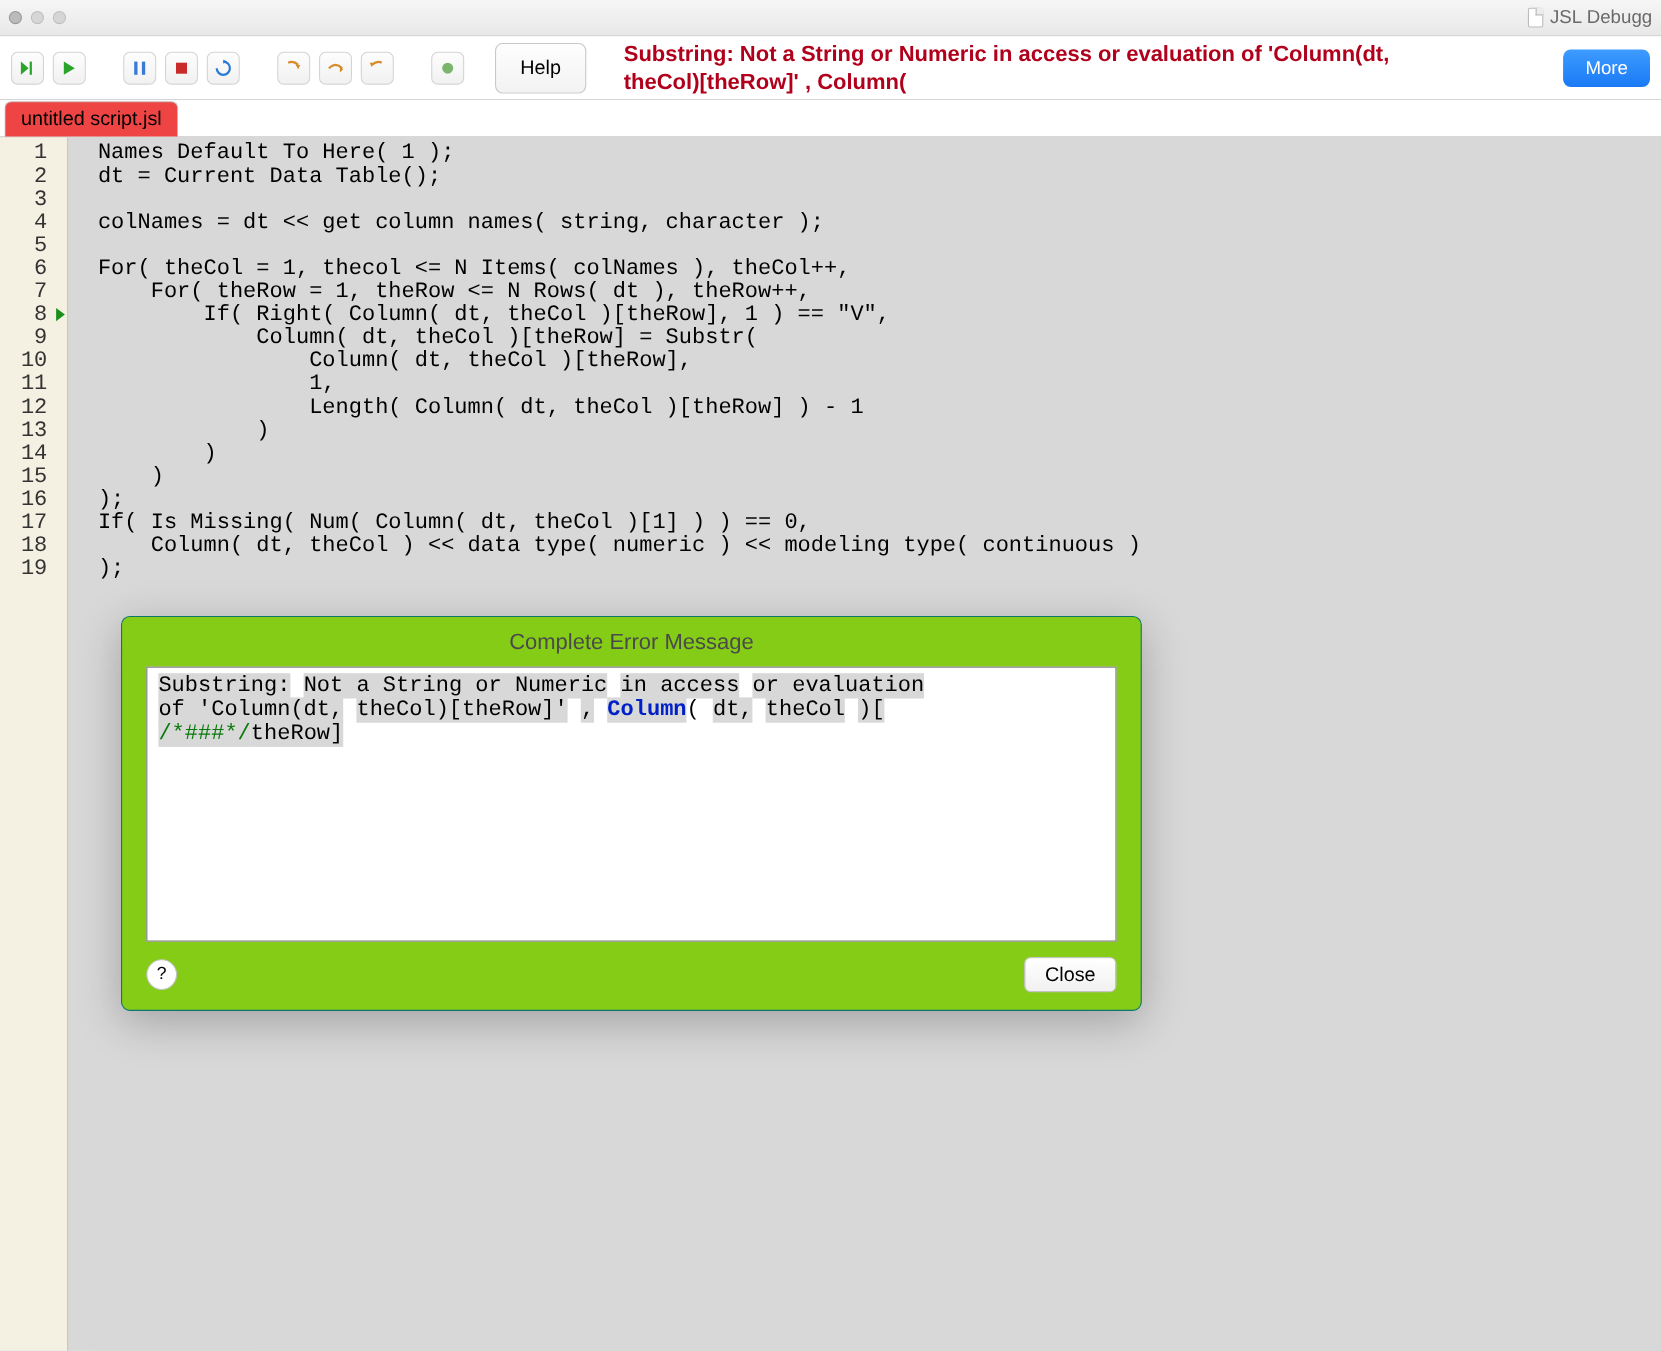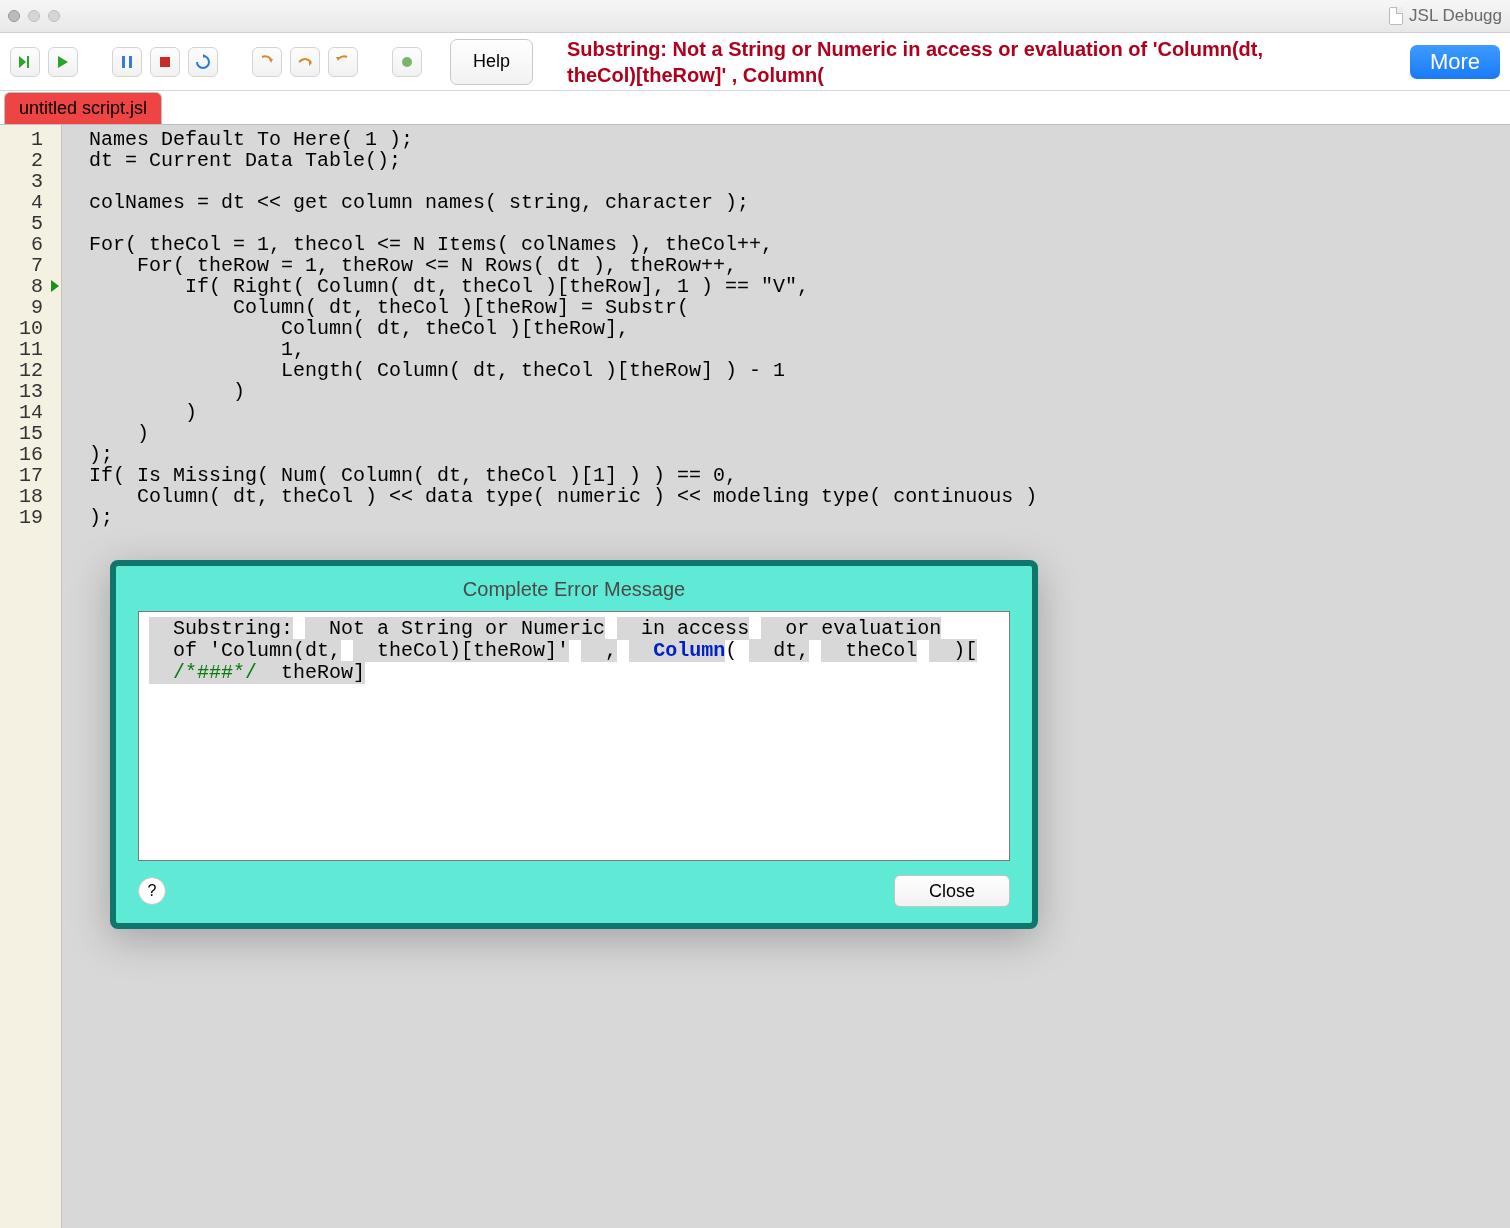--- a/index.html
+++ b/index.html
@@ -10,37 +10,37 @@
   .traffic span.close { background:#bbb; border-color:#999;}
   .titlebar .right { margin-left: auto; display:flex; align-items:center; gap:6px; color:#6a6a6a; font-size:17px;}
   .doc-icon { width:14px; height:18px; border:1px solid #bbb; border-radius:2px; position:relative; background:#fff;}
   .doc-icon::after{content:"";position:absolute;top:-1px;right:-1px;width:6px;height:6px;background:#ececec;border-left:1px solid #bbb;border-bottom:1px solid #bbb;}
   .toolbar { height: 58px; background:#fff; border-bottom:1px solid #d6d6d6; display:flex; align-items:center; padding:0 10px; gap:8px;}
   .tbtn { width:30px; height:30px; border:1px solid #d4d4d4; border-radius:6px; background:linear-gradient(#fdfdfd,#f1f1f1); display:flex; align-items:center; justify-content:center; font-size:14px;}
   .tbtn svg{width:16px;height:16px;}
   .tgap { width:18px;}
   .help-btn { height:46px; padding:0 22px; border:1px solid #c8c8c8; border-radius:7px; background:linear-gradient(#fefefe,#f2f2f2); font-size:18px; margin-left:20px;}
   .err-bar { margin-left:26px; font-size:20px; font-weight:700; color:#b1001c; line-height:1.3; max-width:700px;}
-  .more-btn { margin-left:auto; height:34px; padding:0 20px; border:none; border-radius:7px; background:linear-gradient(#3e9bff,#1a7af5); color:#fff; font-size:22px;}
+  .more-btn { margin-left:auto; height:34px; padding:0 20px; border:none; border-radius:7px; background:linear-gradient(#3e9bff,#1a7af5); color:#fff; font-size:17px;}
   .tabbar { height:34px; background:#fff; display:flex; align-items:flex-end; border-bottom:1px solid #bfbfbf;}
   .tab { height:32px; padding:0 14px; border:1px solid #bfbfbf; border-bottom:none; border-radius:6px 6px 0 0; background:#ef4444; font-size:18px; display:flex; align-items:center; margin-left:4px;}
   .editor { display:flex; height: calc(1228px - 28px - 58px - 34px); background:#d8d8d8; position:relative;}
   .gutter { width:62px; background:#f4f0e2; border-right:1px solid #c7c4b5; font-family: "Courier New", monospace; font-size:20px; color:#333; padding-top:4px;}
   .gline { height:21px; display:flex; align-items:center; justify-content:flex-end; padding-right:18px; position:relative;}
   .gline.current::after{content:"";position:absolute;right:2px;top:4px;border-left:8px solid #1a8f1a;border-top:6px solid transparent;border-bottom:6px solid transparent;}
   .code { flex:1; font-family:"Courier New", monospace; font-size:20px; color:#000; padding:4px 0 0 6px; white-space:pre; line-height:21px; background:#d8d8d8;margin-left:21px;}
-  .dialog { position:absolute; left:110px; top:435px; width:928px; background:#5eead4; border:6px solid #0f766e; border-radius:8px; box-shadow:0 10px 40px rgba(0,0,0,0.25);}
+  .dialog { position:absolute; left:110px; top:435px; width:928px; background:#84cc16; border:1px solid #0f766e; border-radius:8px; box-shadow:0 10px 40px rgba(0,0,0,0.25);}
   .dialog-title { text-align:center; font-size:20px; color:#4a4a4a; padding:12px 0 10px;}
   .dialog-body { margin:0 22px 14px; background:#fff; border:1px solid #7a7a7a; height:250px; padding:6px 10px; font-family:"Courier New", monospace; font-size:20px; line-height:22px; overflow:auto;}
-  .dialog-body .hl{background:#d8d8d8;padding-left:24px;}
+  .dialog-body .hl{background:#d8d8d8;}
   .dialog-body .kw{color:#0020c8;font-weight:bold;}
   .dialog-body .cm{color:#0a7a0a;}
   .dialog-footer { display:flex; align-items:center; padding:0 22px 16px;}
   .qbtn { width:28px;height:28px;border:1px solid #c4c4c4;border-radius:50%;background:#fff;font-size:16px;display:flex;align-items:center;justify-content:center;}
-  .close-btn { margin-left:auto; height:32px; padding:0 34px; border:1px solid #c4c4c4; border-radius:6px; background:linear-gradient(#fff,#f1f1f1); font-size:18px;}
+  .close-btn { margin-left:auto; height:32px; padding:0 18px; border:1px solid #c4c4c4; border-radius:6px; background:linear-gradient(#fff,#f1f1f1); font-size:18px;}
 </style>
 </head>
 <body>
 
 <div class="titlebar">
   <div class="traffic">
     <span class="close"></span>
     <span></span>
     <span></span>
   </div>

